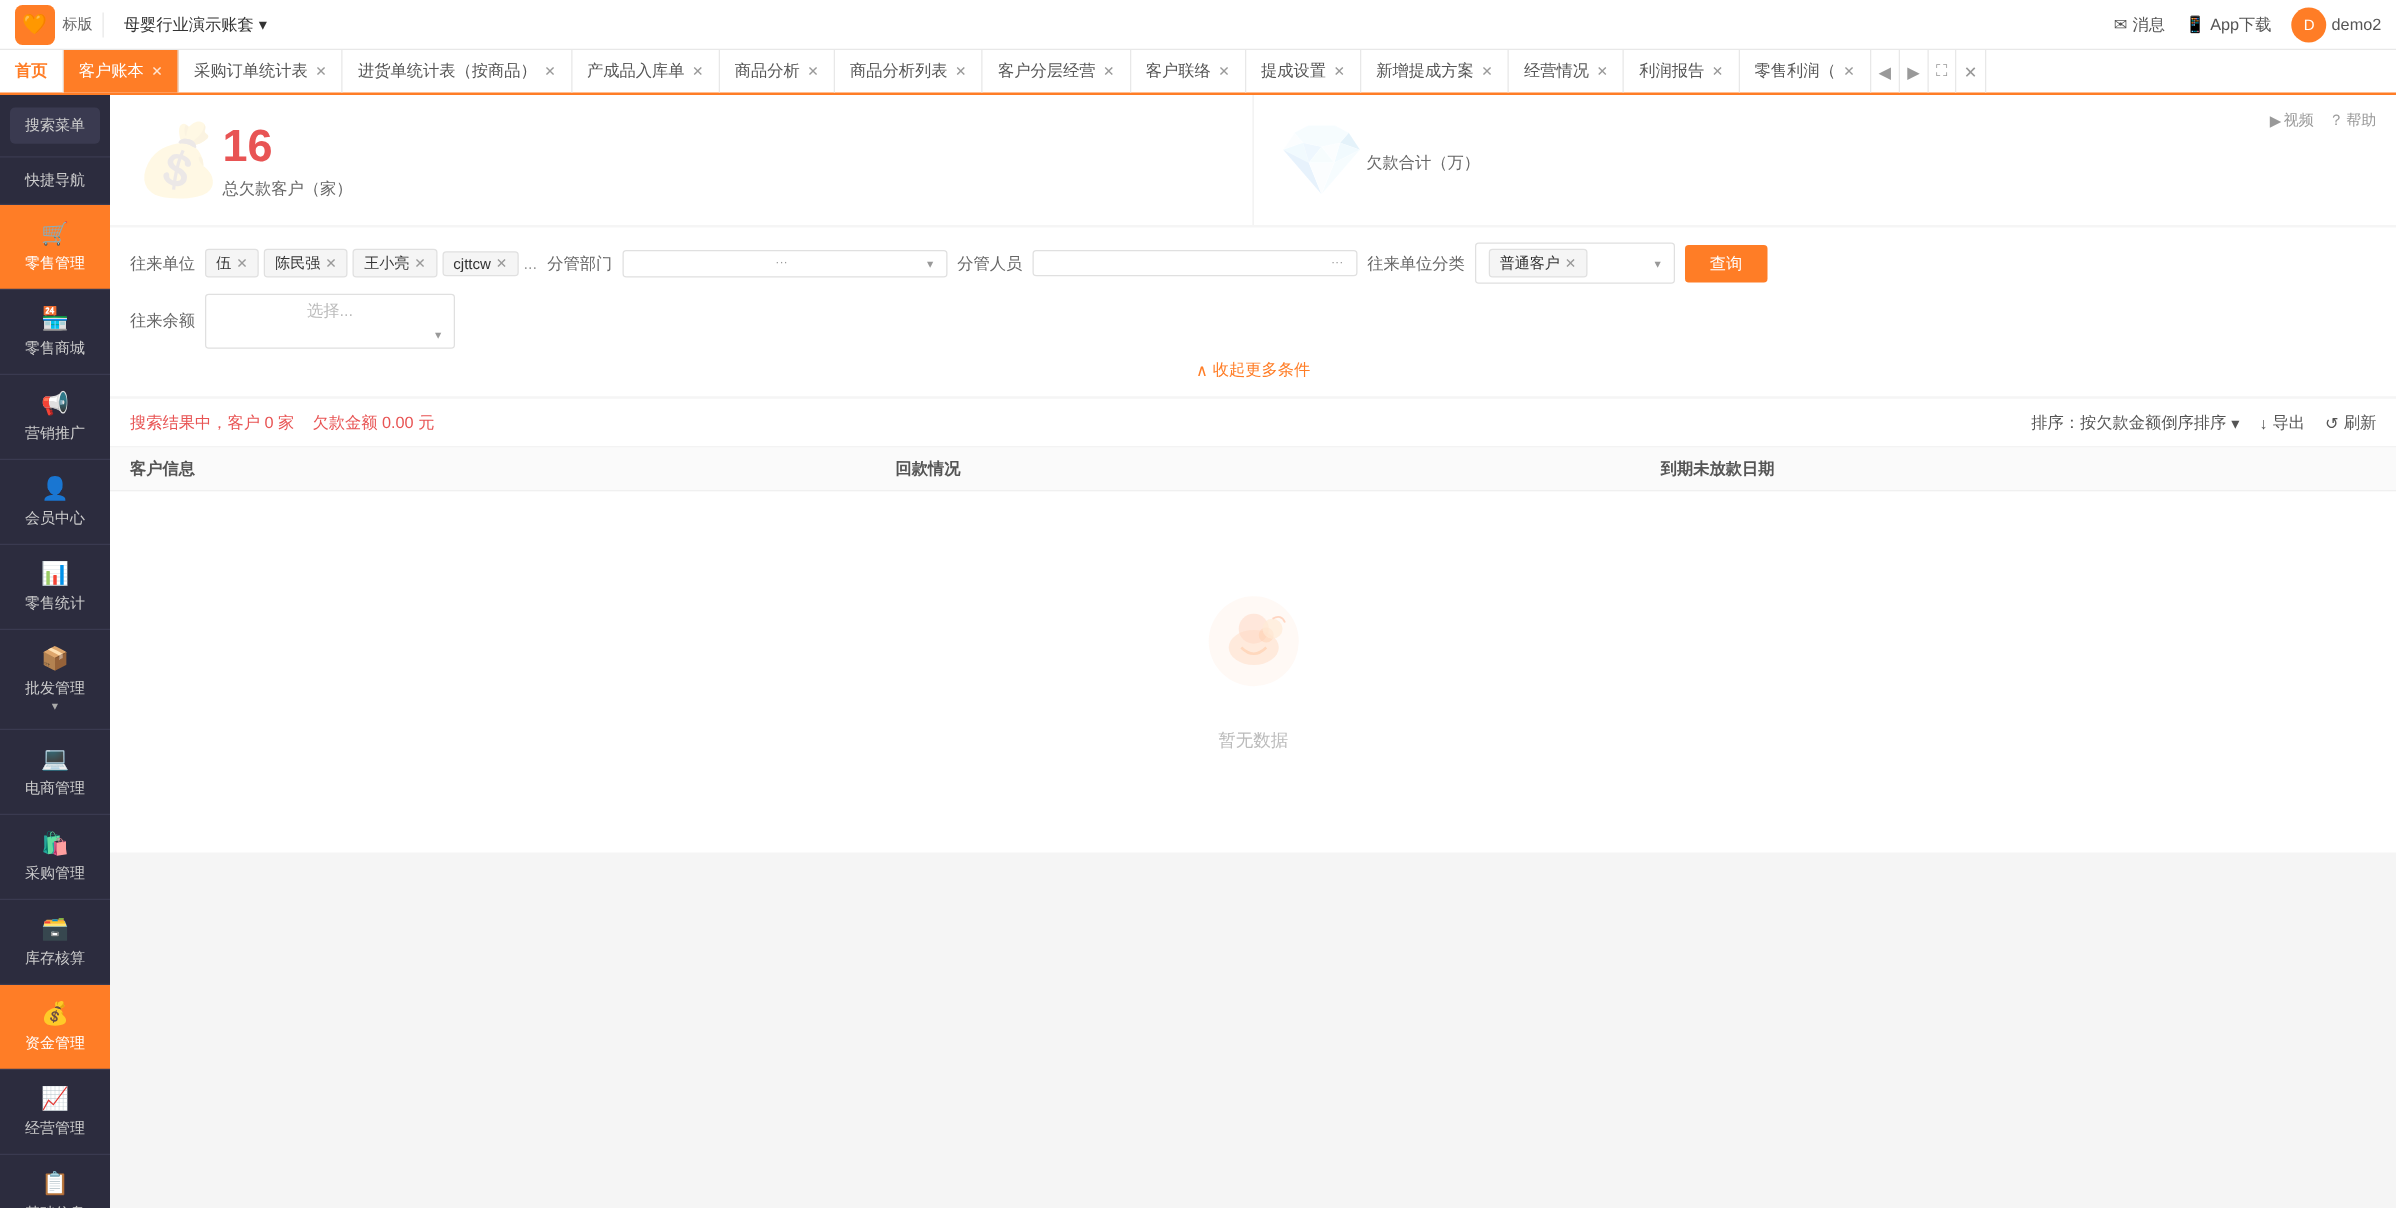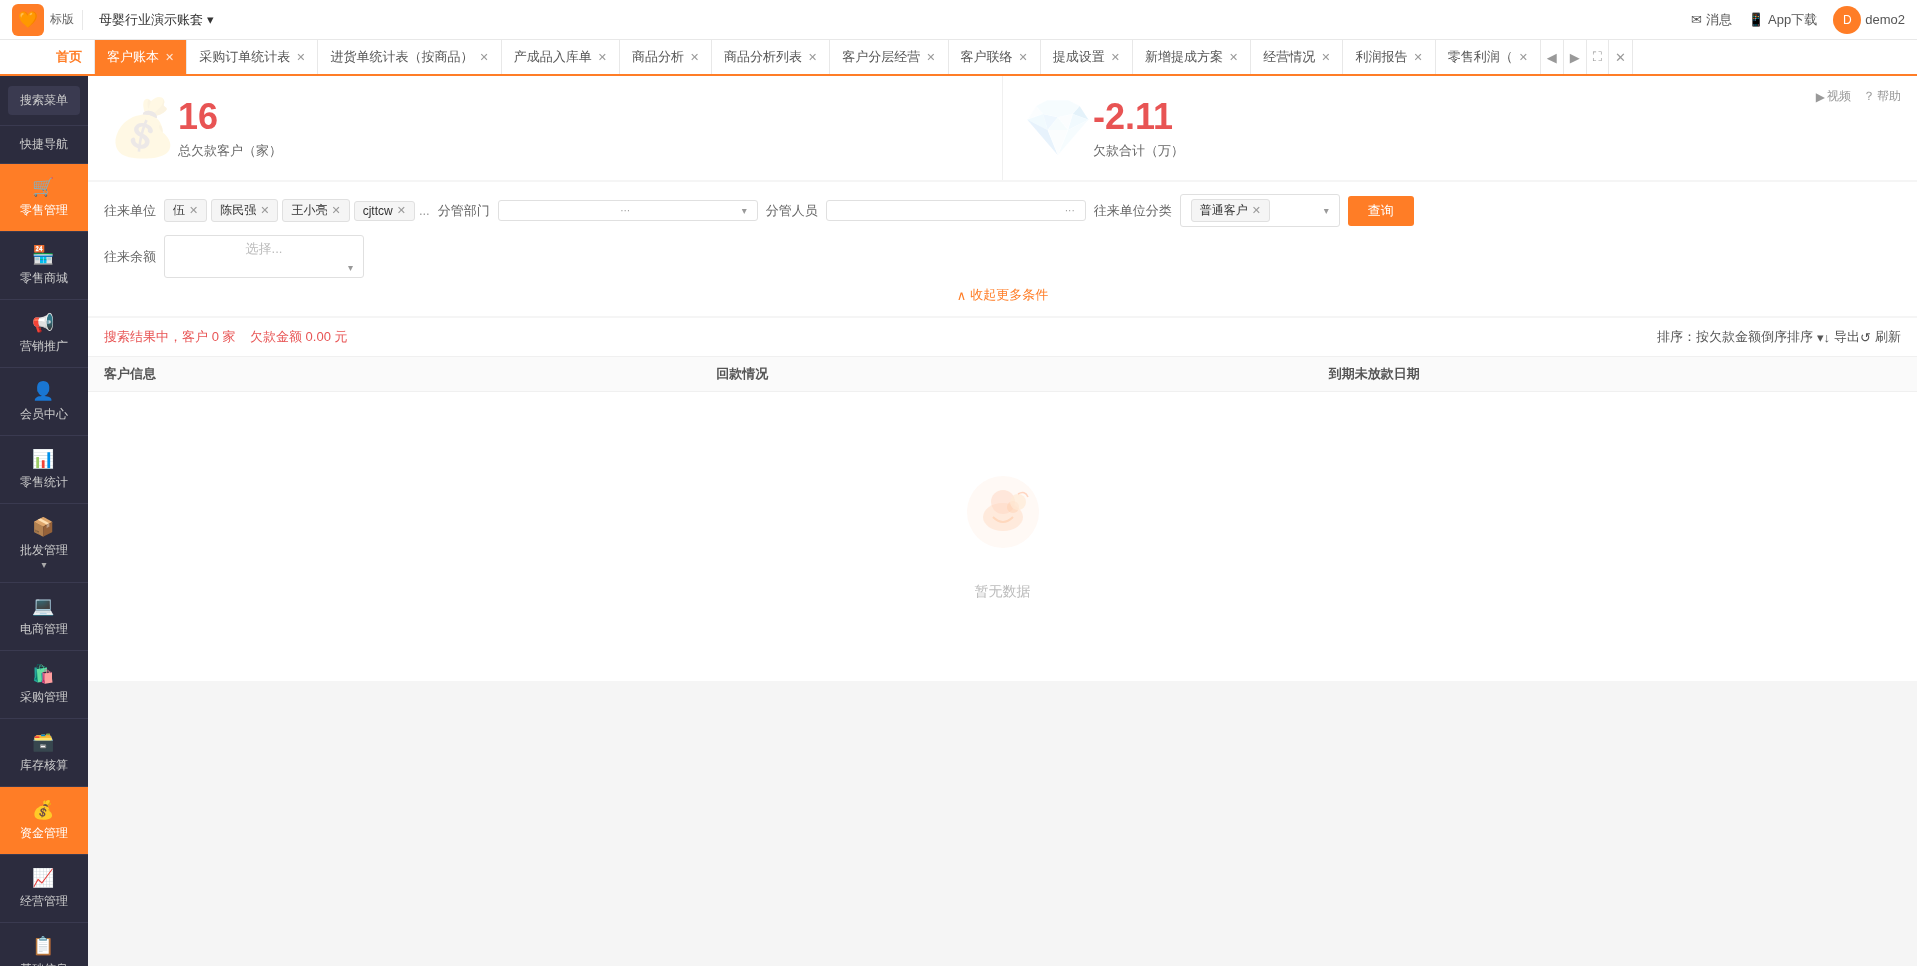--- a/index.html
+++ b/index.html
@@ -10,21 +10,21 @@
     .top-bar-left { display: flex; align-items: center; gap: 8px; }
     .logo-area { display: flex; align-items: center; gap: 6px; }
     .logo-icon { width: 32px; height: 32px; background: #ff7d26; border-radius: 6px; display: flex; align-items: center; justify-content: center; color: white; font-size: 16px; }
     .logo-text { font-size: 12px; color: #666; }
     .tenant-selector { display: flex; align-items: center; gap: 4px; font-size: 13px; color: #333; cursor: pointer; padding: 4px 8px; border-radius: 4px; }
     .top-bar-right { display: flex; align-items: center; gap: 16px; }
     .top-right-item { display: flex; align-items: center; gap: 4px; cursor: pointer; color: #555; font-size: 13px; }
     .avatar { width: 28px; height: 28px; border-radius: 50%; background: #ff7d26; display: flex; align-items: center; justify-content: center; color: white; font-size: 12px; }
 
     
-    .tab-bar { display: flex; align-items: center; background: #fff; border-bottom: 2px solid #ff7d26; height: 36px; flex-shrink: 0; overflow: hidden; padding-left: 44px; }
+    .tab-bar { display: flex; align-items: center; background: #fff; border-bottom: 2px solid #ff7d26; height: 36px; flex-shrink: 0; overflow: hidden; }
     .tab { display: flex; align-items: center; padding: 0 12px; height: 36px; cursor: pointer; font-size: 13px; color: #555; border-right: 1px solid #e8e8e8; white-space: nowrap; gap: 4px; flex-shrink: 0; }
     .tab.active { background: #ff7d26; color: white; }
     .tab.home { color: #ff7d26; font-weight: bold; }
     .tab-close { font-size: 11px; color: #999; cursor: pointer; margin-left: 2px; }
     .tab.active .tab-close { color: rgba(255,255,255,0.8); }
     .tab-nav-btn { padding: 0 6px; height: 36px; display: flex; align-items: center; cursor: pointer; color: #999; border-right: 1px solid #e8e8e8; }
 
     
     .main-layout { display: flex; flex: 1; overflow: hidden; }
 
@@ -64,21 +64,21 @@
     .filter-select-wide { min-width: 260px; }
     .filter-arrow { color: #999; font-size: 10px; margin-left: auto; }
     .collapse-btn { display: flex; align-items: center; gap: 4px; color: #ff7d26; cursor: pointer; font-size: 13px; margin: 0 auto; width: fit-content; }
     .filter-row-2 { display: flex; align-items: center; justify-content: center; }
 
     
     .table-area { background: #fff; margin: 0; }
     .table-toolbar { display: flex; align-items: flex-start; justify-content: space-between; padding: 10px 16px; border-bottom: 1px solid #f0f0f0; }
     .search-result { font-size: 13px; color: #555; }
     .search-result span { color: #e85454; }
-    .table-actions { display: flex; align-items: center; gap: 0; font-size: 13px; color: #555; }
+    .table-actions { display: flex; align-items: center; gap: 16px; font-size: 13px; color: #555; }
     .sort-control { display: flex; align-items: center; gap: 4px; cursor: pointer; }
     .action-btn { display: flex; align-items: center; gap: 4px; cursor: pointer; color: #555; }
 
     
     .table-header { display: flex; padding: 8px 16px; background: #fafafa; border-bottom: 1px solid #f0f0f0; font-size: 13px; font-weight: bold; color: #555; gap: 40px; }
     .col-customer { flex: 2; }
     .col-debt { flex: 2; }
     .col-repay { flex: 2; }
     .col-date { flex: 2; }
 
@@ -255,21 +255,20 @@
         <div style="font-size:56px;opacity:0.12;position:absolute;left:20px;top:50%;transform:translateY(-50%);color:#ff7d26;">💰</div>
         <div class="stat-text" style="padding-left:60px;">
           <div class="stat-number red">16</div>
           <div class="stat-label">总欠款客户（家）</div>
         </div>
       </div>
 
       <div class="stat-card">
         <div style="font-size:56px;opacity:0.1;position:absolute;left:20px;top:50%;transform:translateY(-50%);color:#f0a0a0;">💎</div>
         <div class="stat-text" style="padding-left:60px;">
-          <div class="stat-number red">-2.11</div>
           <div class="stat-label">欠款合计（万）</div>
         </div>
         <div class="stat-helpers">
           <div class="stat-helper">
             <span>▶</span>
             <span>视频</span>
           </div>
           <div class="stat-helper">
             <span>？</span>
             <span>帮助</span>

